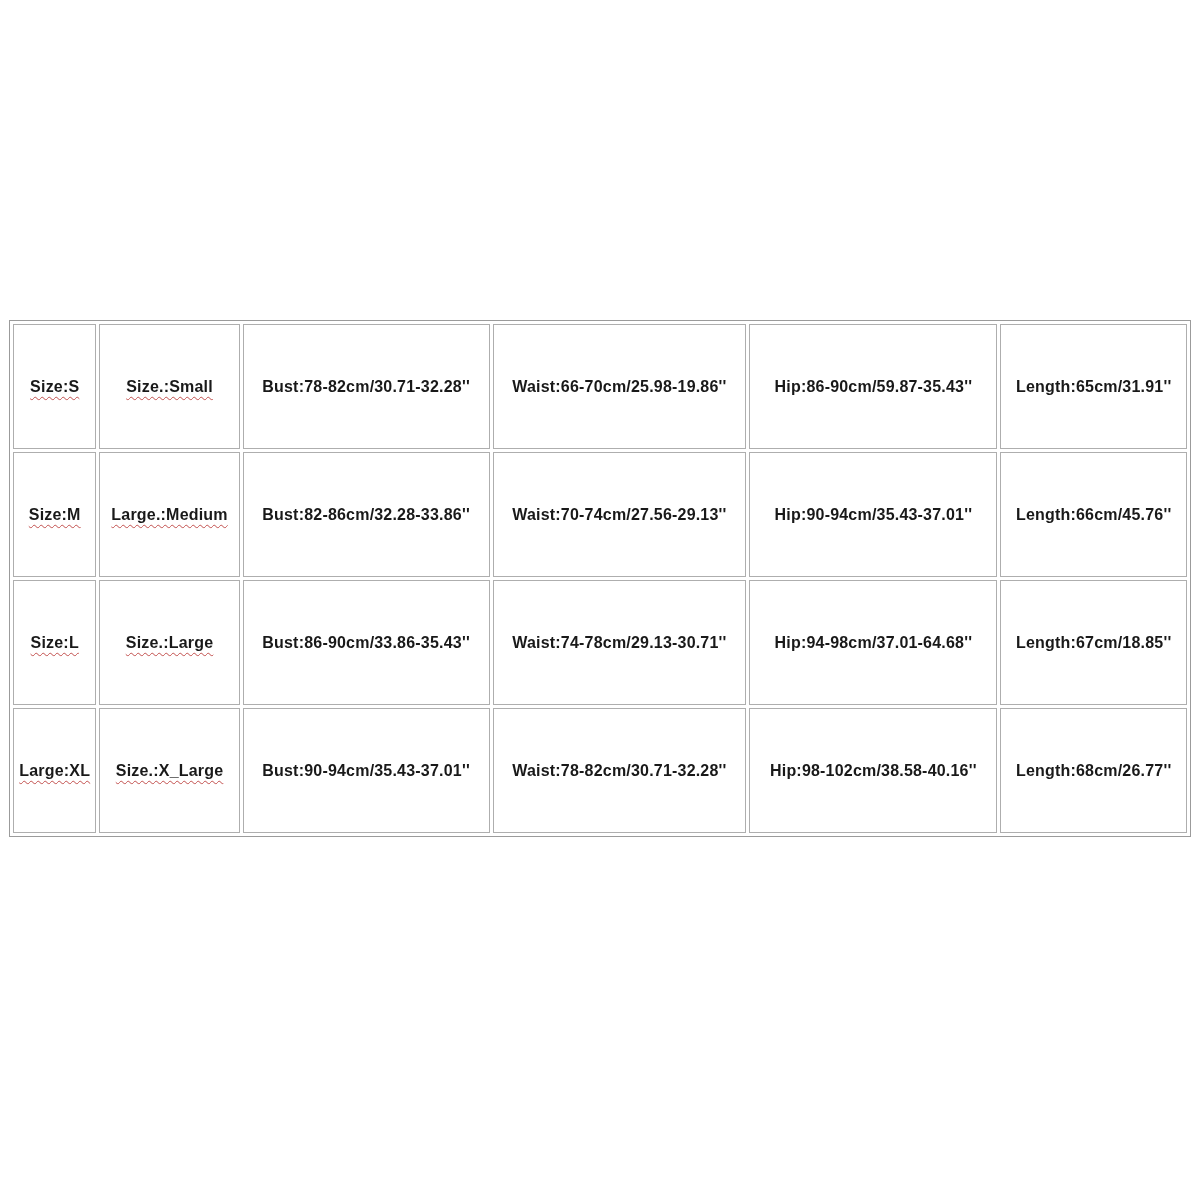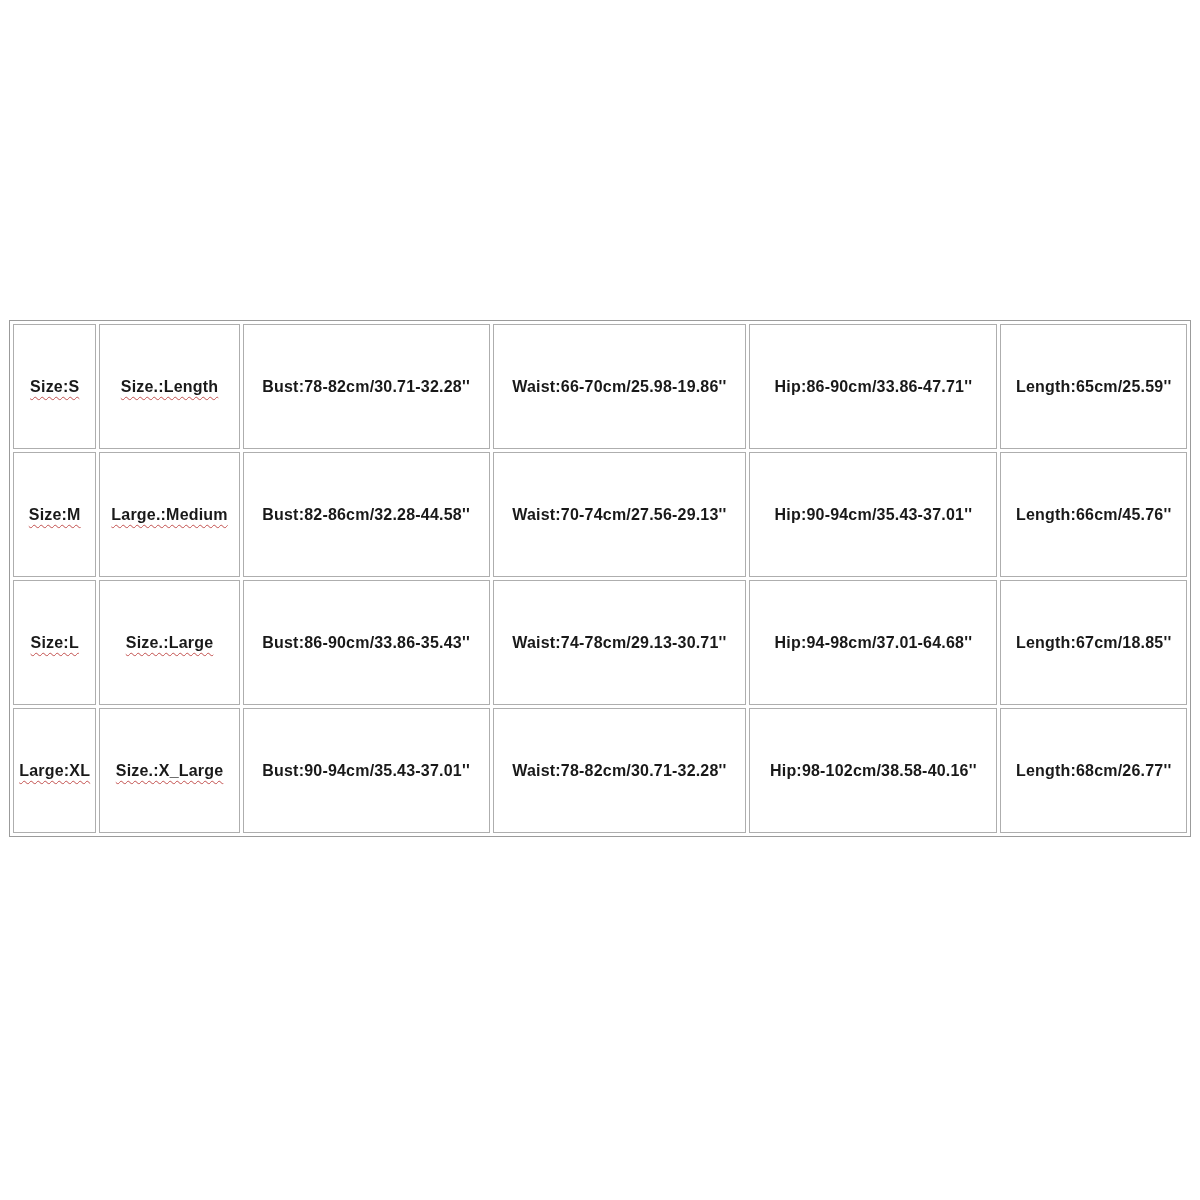--- a/index.html
+++ b/index.html
@@ -71,30 +71,30 @@
         <col class="c-size">
         <col class="c-sizename">
         <col class="c-bust">
         <col class="c-waist">
         <col class="c-hip">
         <col class="c-length">
       </colgroup>
       <tbody id="chart-body">
           <tr>
             <td><span class="cell-text misspelled">Size:S</span></td>
-            <td><span class="cell-text misspelled">Size.:Length</span></td>
+            <td><span class="cell-text misspelled">Size.:Small</span></td>
             <td><span class="cell-text">Bust:78-82cm/30.71-32.28''</span></td>
             <td><span class="cell-text">Waist:66-70cm/25.98-19.86''</span></td>
-            <td><span class="cell-text">Hip:86-90cm/33.86-47.71''</span></td>
-            <td><span class="cell-text">Length:65cm/25.59''</span></td>
+            <td><span class="cell-text">Hip:86-90cm/59.87-35.43''</span></td>
+            <td><span class="cell-text">Length:65cm/31.91''</span></td>
           </tr>
           <tr>
             <td><span class="cell-text misspelled">Size:M</span></td>
             <td><span class="cell-text misspelled">Large.:Medium</span></td>
-            <td><span class="cell-text">Bust:82-86cm/32.28-44.58''</span></td>
+            <td><span class="cell-text">Bust:82-86cm/32.28-33.86''</span></td>
             <td><span class="cell-text">Waist:70-74cm/27.56-29.13''</span></td>
             <td><span class="cell-text">Hip:90-94cm/35.43-37.01''</span></td>
             <td><span class="cell-text">Length:66cm/45.76''</span></td>
           </tr>
           <tr>
             <td><span class="cell-text misspelled">Size:L</span></td>
             <td><span class="cell-text misspelled">Size.:Large</span></td>
             <td><span class="cell-text">Bust:86-90cm/33.86-35.43''</span></td>
             <td><span class="cell-text">Waist:74-78cm/29.13-30.71''</span></td>
             <td><span class="cell-text">Hip:94-98cm/37.01-64.68''</span></td>

